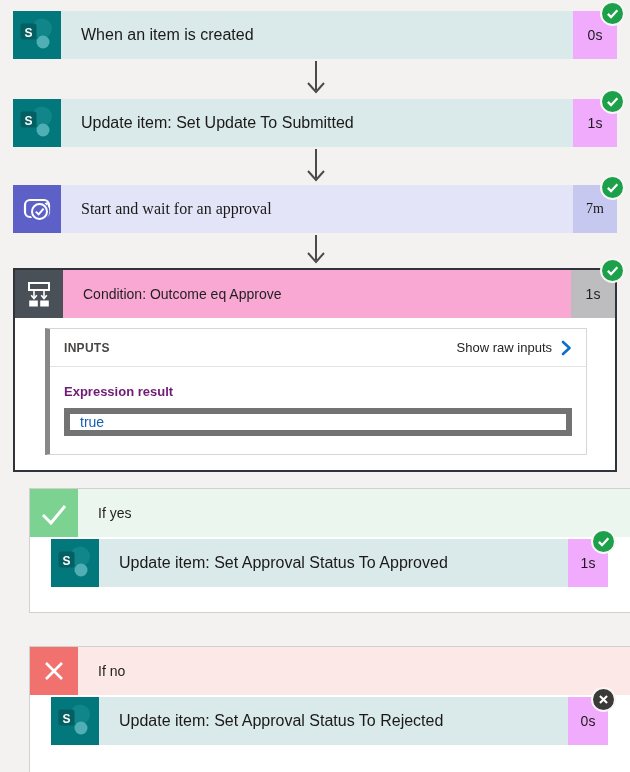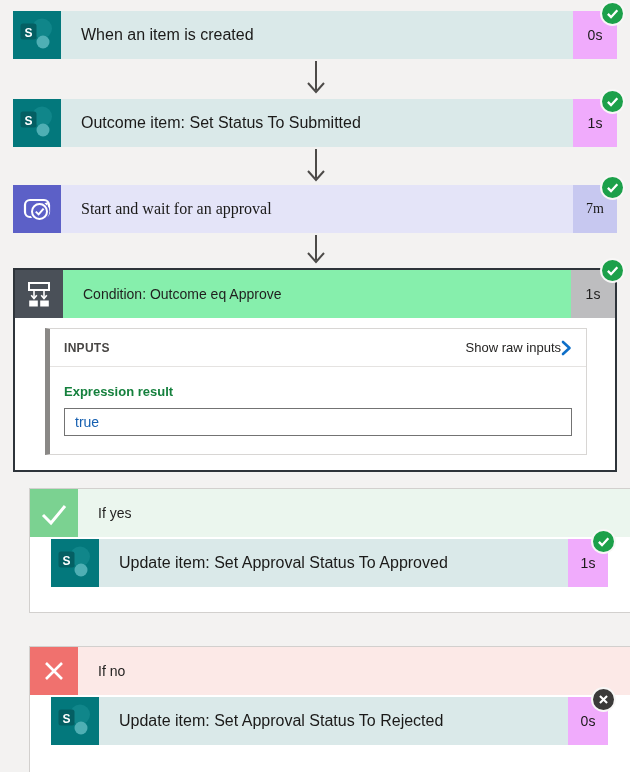--- a/index.html
+++ b/index.html
@@ -22,33 +22,33 @@
   .badge svg { display:block; width:21px; height:21px; }
 
   
   .arrow { position:absolute; left:304px; width:24px; }
 
   
   .condition { position:absolute; left:13px; top:268px; width:604px; height:204px;
                border:2px solid #2E343A; background:#fff; }
   .cond-header { display:flex; height:48px; cursor:pointer; }
   .cond-header .tile { width:48px; flex:0 0 48px; }
-  .cond-header .title { flex:1; display:flex; align-items:center; padding-left:20px; font-size:14px; background:#86efac; }
+  .cond-header .title { flex:1; display:flex; align-items:center; padding-left:20px; font-size:14px; background:#f9a8d4; }
   .cond-header .dur { flex:0 0 44px; display:flex; align-items:center; justify-content:center; font-size:14px; background:#BDBDBF; }
   .cond-body { position:relative; height:125px; background:#fff; }
   .inputs-card { position:absolute; left:30px; top:10px; width:542px;
                  border:1px solid #D8D6D4; border-left:5px solid #8A8886; background:#fff; }
   .inputs-row { height:38px; display:flex; align-items:center; justify-content:space-between;
                 padding:0 14px 0 14px; border-bottom:1px solid #E5E3E1; }
   .inputs-label { font-size:12px; font-weight:bold; letter-spacing:.3px; color:#484644; }
-  .raw-link { display:flex; align-items:center; cursor:pointer; }
+  .raw-link { display:flex; align-items:center; gap:9px; cursor:pointer; }
   .raw-link span { font-size:13px; color:#252423; }
   .inputs-content { padding:17px 14px 18px 14px; }
-  .expr-label { font-size:13px; font-weight:bold; color:#15803d; margin-bottom:9px; }
-  .expr-value { height:28px; border:1px solid #737373; display:flex; align-items:center;
+  .expr-label { font-size:13px; font-weight:bold; color:#701a75; margin-bottom:9px; }
+  .expr-value { height:28px; border:6px solid #737373; display:flex; align-items:center;
                 padding-left:10px; font-size:14px; color:#155FB0; }
 
   
   .branch { position:absolute; left:13px; width:604px; background:#fff; border:1px solid #D2D0CE;margin-left:16px; }
   .branch-header { display:flex; height:48px; align-items:stretch; cursor:pointer; }
   .branch-header .tile { width:48px; flex:0 0 48px; }
   .branch-header .lbl { flex:1; display:flex; align-items:center; padding-left:20px; font-size:14px; color:#201F1E; }
   .yes .branch-header { background:#EBF6EE; }
   .no  .branch-header { background:#FCE9E7; }
   .branch .action { position:relative; left:21px; top:2px; width:557px; }
@@ -88,21 +88,21 @@
   <div class="action sp" style="top:99px;">
     <div class="tile">
       <svg viewBox="0 0 48 48">
           <rect width="48" height="48" fill="#03787C"></rect>
           <circle cx="29" cy="17.5" r="10" fill="#10868A"></circle>
           <rect x="7.5" y="12.5" width="16" height="16" rx="2.5" fill="#045F63"></rect>
           <circle cx="30" cy="31" r="6.5" fill="#4FAFB4"></circle>
           <text x="15.5" y="25.5" fill="#fff" font-size="12" font-weight="bold" text-anchor="middle" font-family="Liberation Sans, sans-serif">S</text>
         </svg>
     </div>
-    <div class="title">Outcome item: Set Status To Submitted</div>
+    <div class="title">Update item: Set Update To Submitted</div>
     <div class="dur">1s</div>
     <div class="badge">
       <svg viewBox="0 0 20 20">
           <circle cx="10" cy="10" r="10" fill="#1CA04A"></circle>
           <path d="M5.6 10.4 l3 3.1 l6 -6.6" stroke="#fff" stroke-width="2.2" fill="none"></path>
         </svg>
     </div>
   </div>
 
   <svg class="arrow" style="top:149px;" width="24" height="37">

